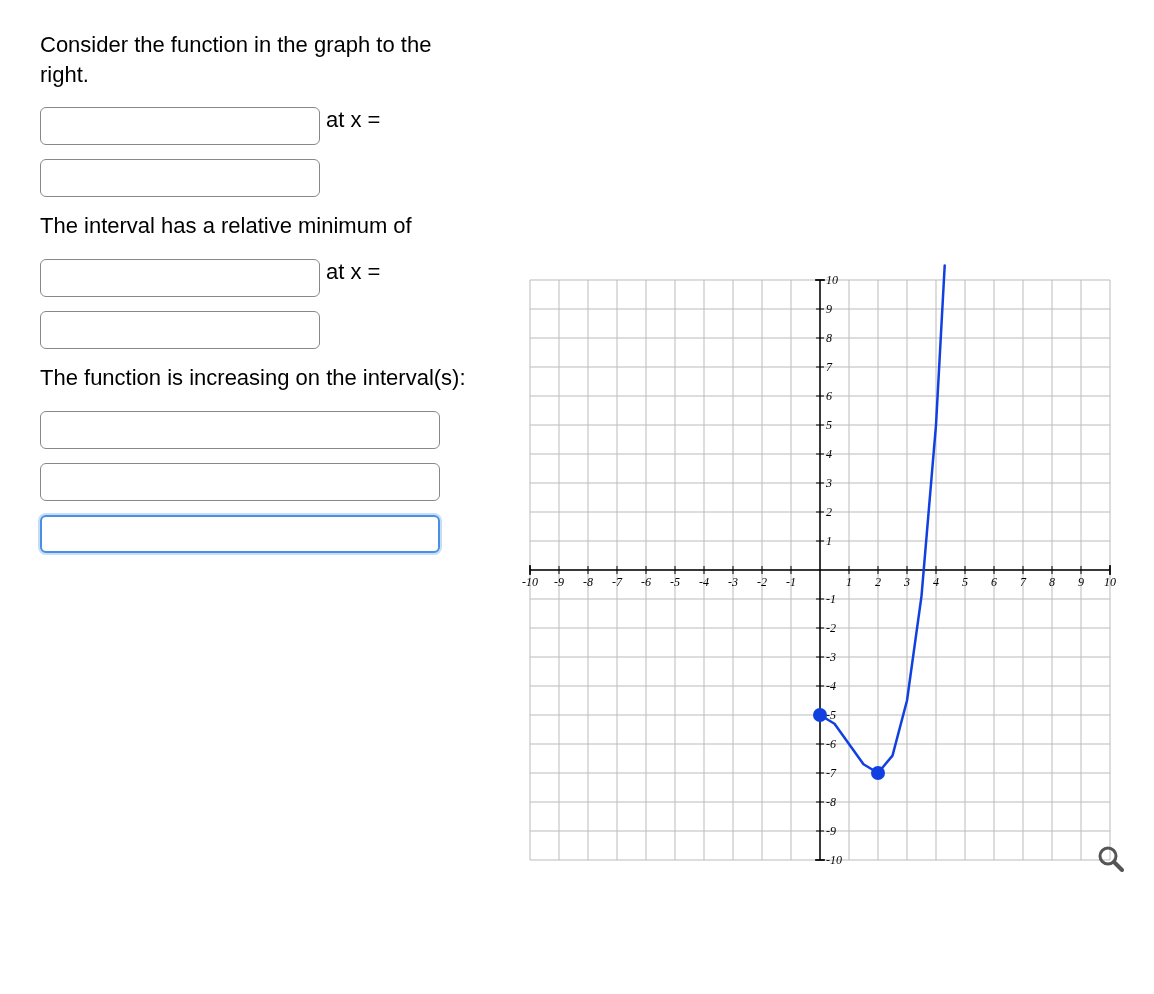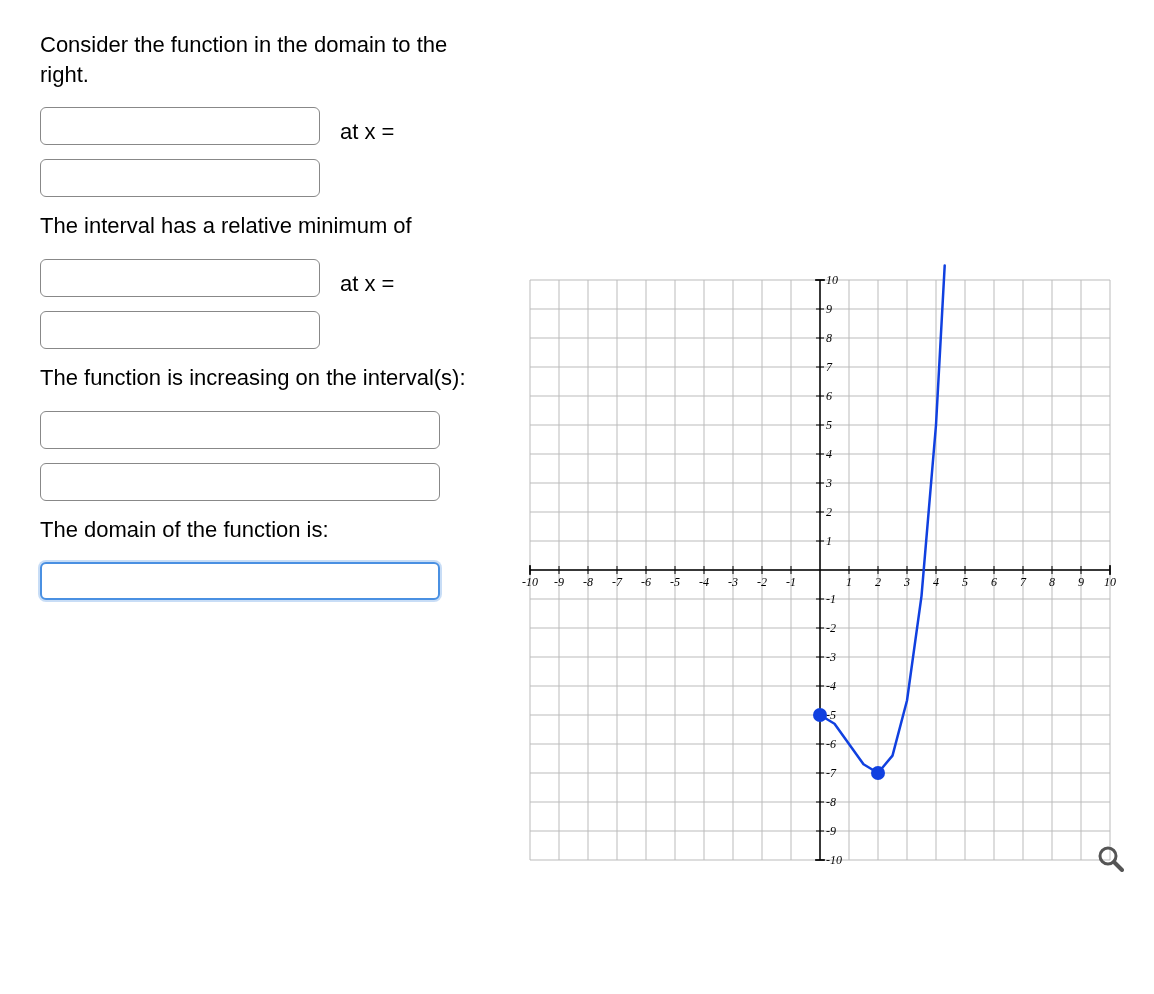--- a/index.html
+++ b/index.html
@@ -41,39 +41,39 @@
   }
   input.answer.wide {
     width: 400px;
   }
   input.answer.focused {
     border: 2px solid #4a90e2;
     box-shadow: 0 0 0 2px rgba(74,144,226,0.3);
   }
   .inline-row {
     display: flex;
-    align-items: flex-end;
-    gap: 20px;
+    align-items: flex-start;
+    gap: 6px;
     margin-bottom: 14px;
   }
   svg {
     display: block;
   }
   .zoom-icon {
     position: absolute;
     right: 6px;
     bottom: 8px;
   }
 </style>
 </head>
 <body>
 
 <div class="container">
   <div class="left">
-    <p class="prompt">Consider the function in the domain to the right.</p>
+    <p class="prompt">Consider the function in the graph to the right.</p>
 
     <div class="inline-row">
       <input class="answer" type="text" style="">
       <span>at x =</span>
     </div>
     <div class="inline-row">
       <input class="answer" type="text" style="">
     </div>
 
     <p class="prompt">The interval has a relative minimum of</p>
@@ -87,21 +87,20 @@
 
     <p class="prompt">The function is increasing on the interval(s):</p>
     <div class="inline-row">
       <input class="answer wide" type="text" style="">
     </div>
 
     <div class="inline-row">
       <input class="answer wide" type="text" style="">
     </div>
 
-    <p class="prompt">The domain of the function is:</p>
     <div class="inline-row">
       <input class="answer wide focused" type="text" style="">
     </div>
   </div>
 
   <div class="right">
     <svg id="graph" width="620" height="620">
         <line x1="20" y1="600" x2="20" y2="20" stroke="#bbb" stroke-width="1"></line>
         <line x1="49" y1="600" x2="49" y2="20" stroke="#bbb" stroke-width="1"></line>
         <line x1="78" y1="600" x2="78" y2="20" stroke="#bbb" stroke-width="1"></line>

